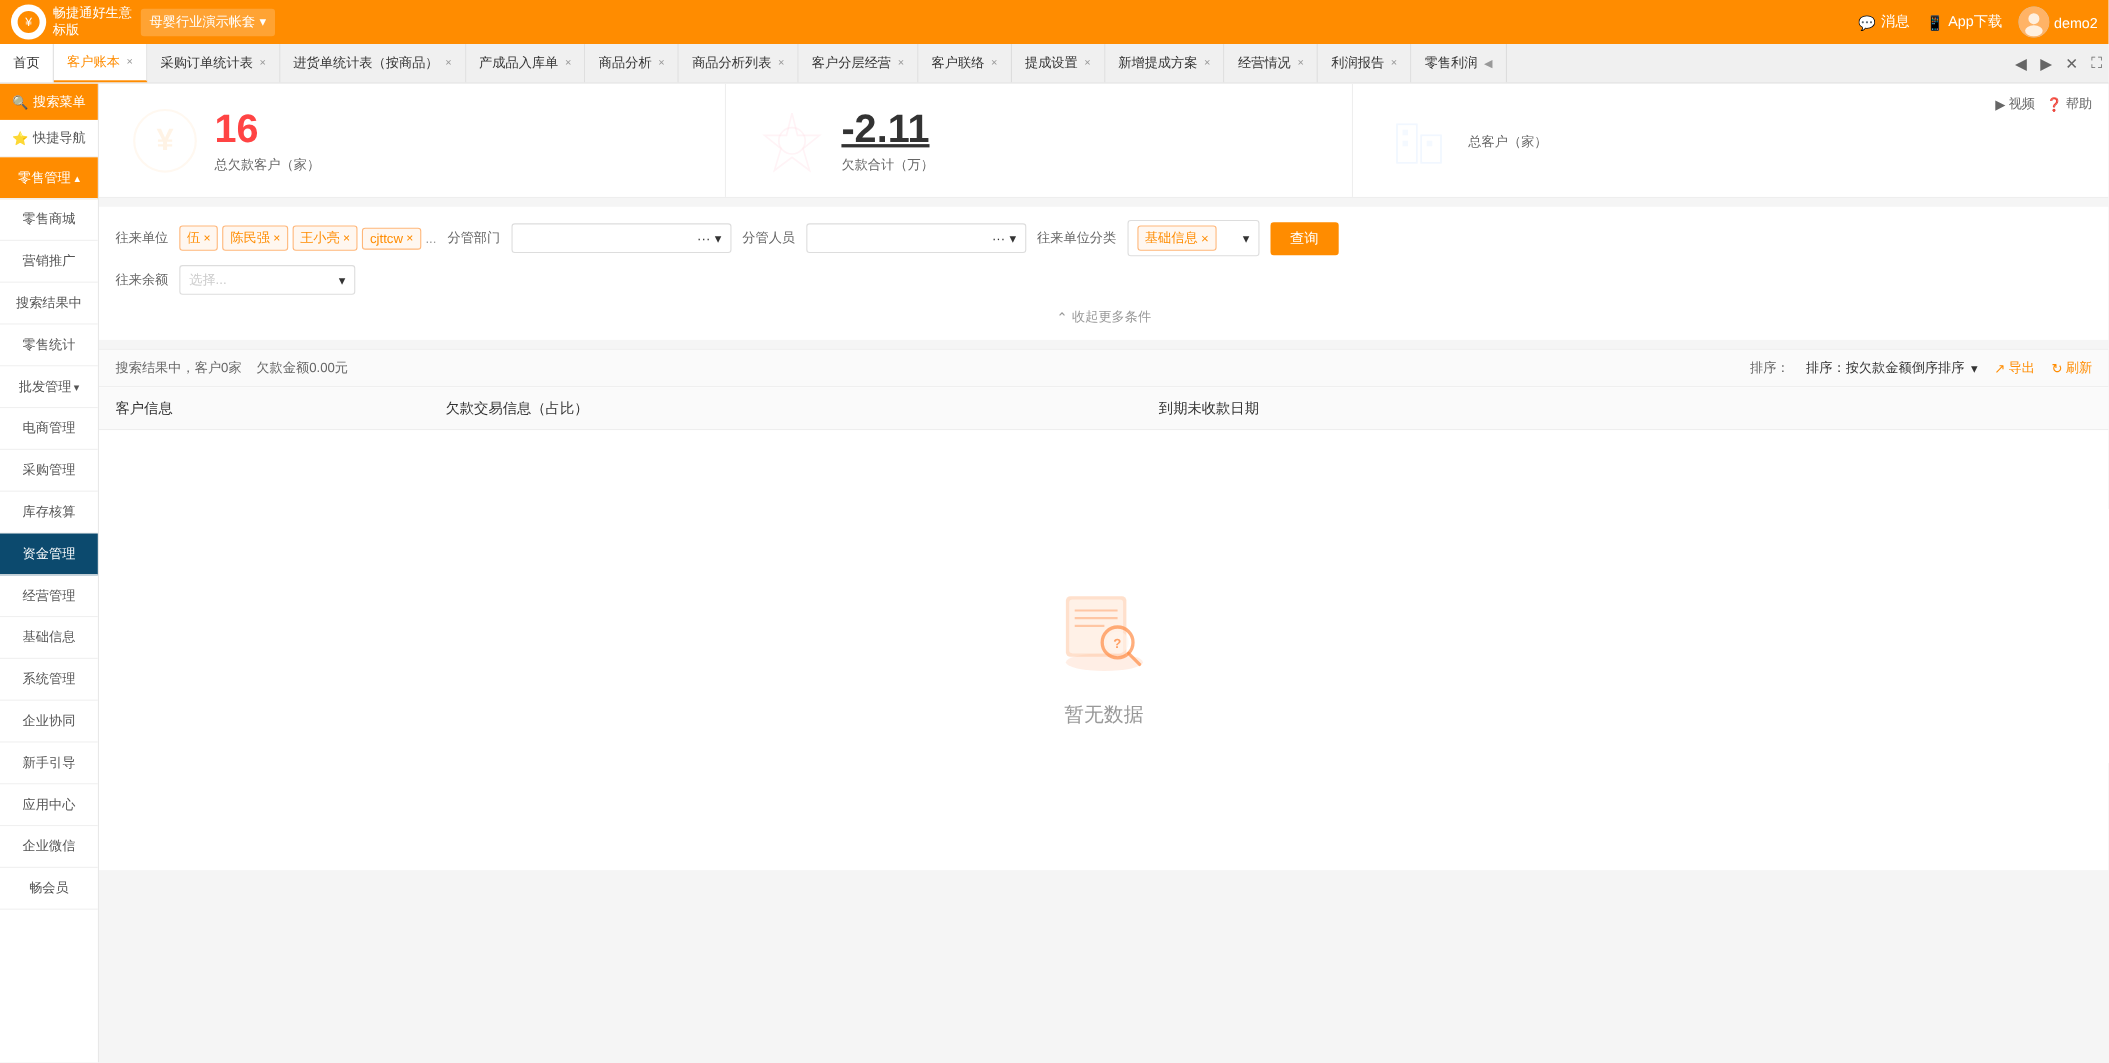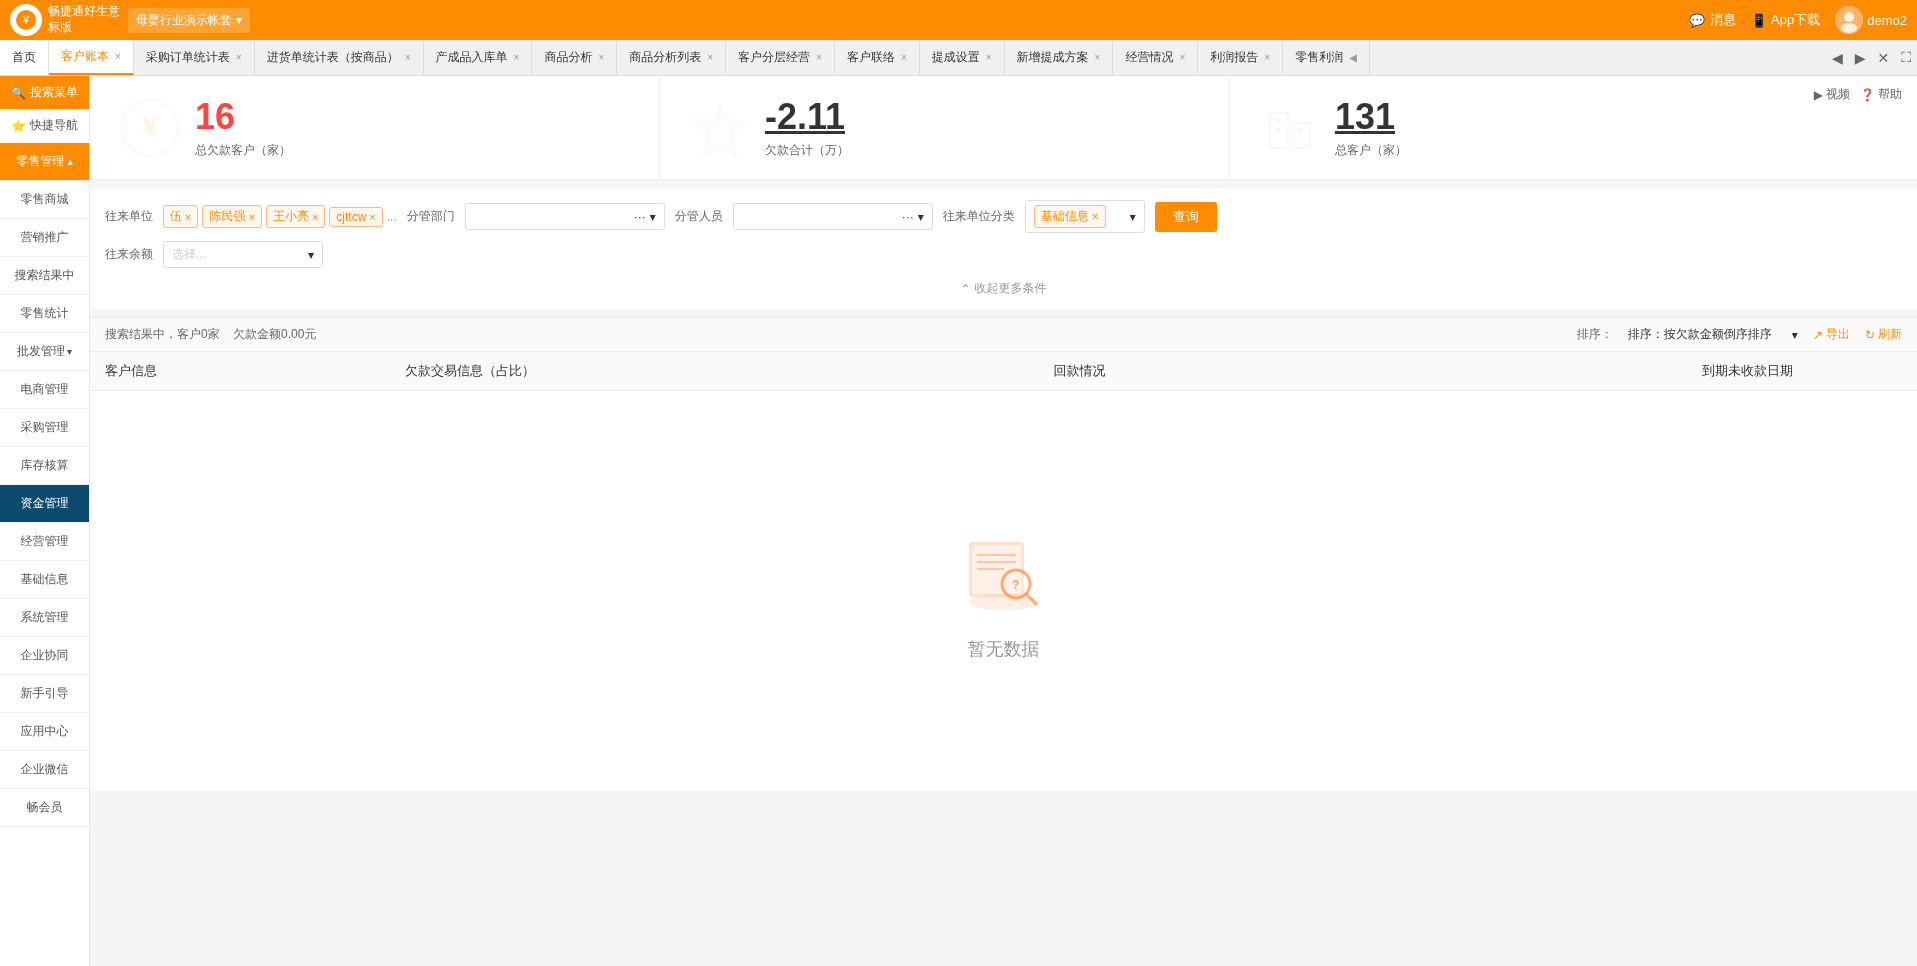--- a/index.html
+++ b/index.html
@@ -216,21 +216,21 @@
       border-bottom: 1px solid #eee;
       padding: 8px 15px;
       display: flex;
       align-items: center;
       justify-content: space-between;
       font-size: 12px;
       color: #666;
       margin-top: 8px;
     }
     .result-bar-right { display: flex; align-items: center; gap: 15px; }
-    .sort-select { font-size: 12px; color: #333; cursor: pointer; display: flex; align-items: center; gap: 20px; }
+    .sort-select { font-size: 12px; color: #333; cursor: pointer; display: flex; align-items: center; gap: 6px; }
     .export-btn { color: #ff8c00; cursor: pointer; display: flex; align-items: center; gap: 3px; }
     .refresh-btn { color: #ff8c00; cursor: pointer; display: flex; align-items: center; gap: 3px; }
 
     
     .table-container { background: white; margin-top: 0; }
     .table-header {
       display: grid;
       grid-template-columns: 300px 1fr 1fr 200px;
       padding: 10px 15px;
       background: #fafafa;
@@ -466,21 +466,20 @@
         <div class="stat-icon blue">
           <svg width="60" height="60" viewBox="0 0 60 60">
             <rect x="10" y="15" width="18" height="35" fill="none" stroke="#4a9eff" stroke-width="1.5" opacity="0.4"></rect>
             <rect x="32" y="25" width="18" height="25" fill="none" stroke="#4a9eff" stroke-width="1.5" opacity="0.4"></rect>
             <rect x="15" y="20" width="5" height="5" fill="#4a9eff" opacity="0.3"></rect>
             <rect x="15" y="30" width="5" height="5" fill="#4a9eff" opacity="0.3"></rect>
             <rect x="37" y="30" width="5" height="5" fill="#4a9eff" opacity="0.3"></rect>
           </svg>
         </div>
         <div class="stat-info">
-          <div class="stat-value" style="font-size:36px;font-weight:bold;color:#333;text-decoration:underline;">131</div>
           <div class="stat-label">总客户（家）</div>
         </div>
       </div>
 
       <div class="stat-card-actions">
         <div class="action-link">
           <span>▶</span>
           <span>视频</span>
         </div>
         <div class="action-link">
@@ -577,21 +576,20 @@
           <span>↻</span>
           <span>刷新</span>
         </div>
       </div>
     </div>
 
     <div class="table-container">
       <div class="table-header">
         <div>客户信息</div>
         <div>欠款交易信息（占比）</div>
-        <div>回款情况</div>
         <div>到期未收款日期</div>
       </div>
       <div class="table-body">
 
         <div class="empty-illustration">
           <svg viewBox="0 0 120 100" xmlns="http://www.w3.org/2000/svg">
 
             <ellipse cx="60" cy="80" rx="35" ry="8" fill="#ffddcc" opacity="0.5"></ellipse>
 
             <rect x="25" y="20" width="55" height="55" rx="4" fill="#ffccaa" opacity="0.6"></rect>

